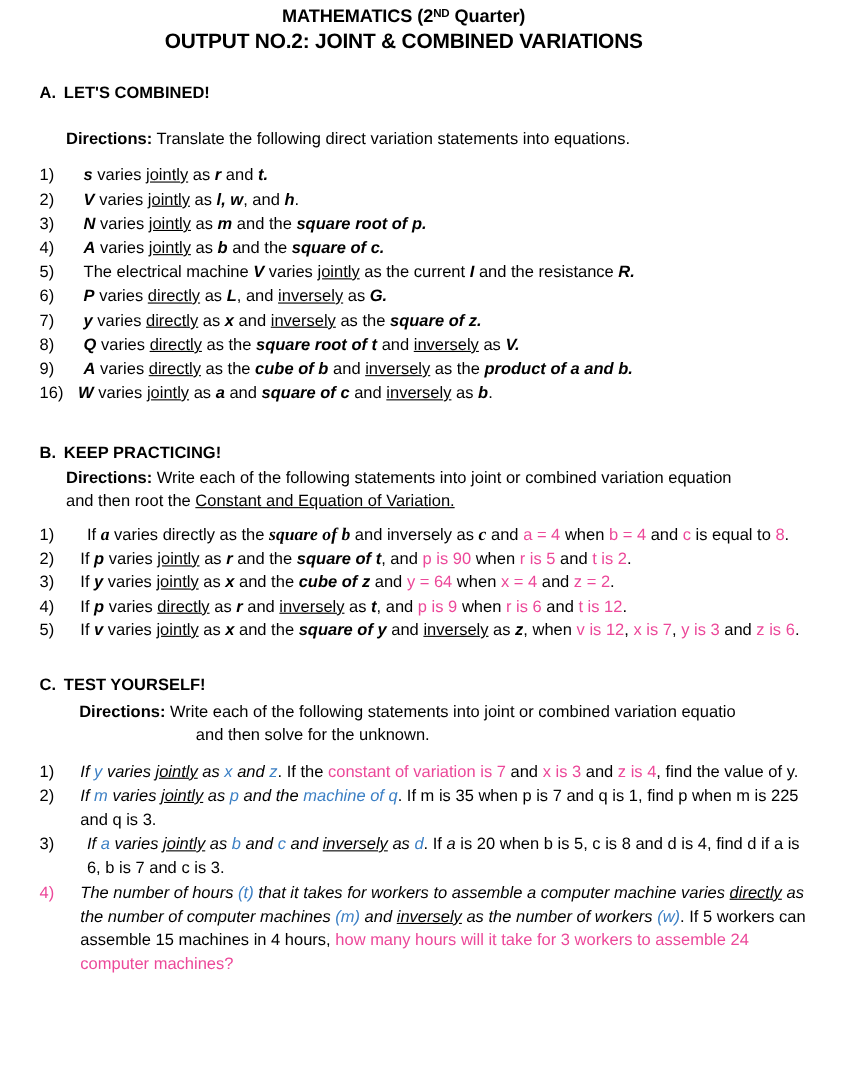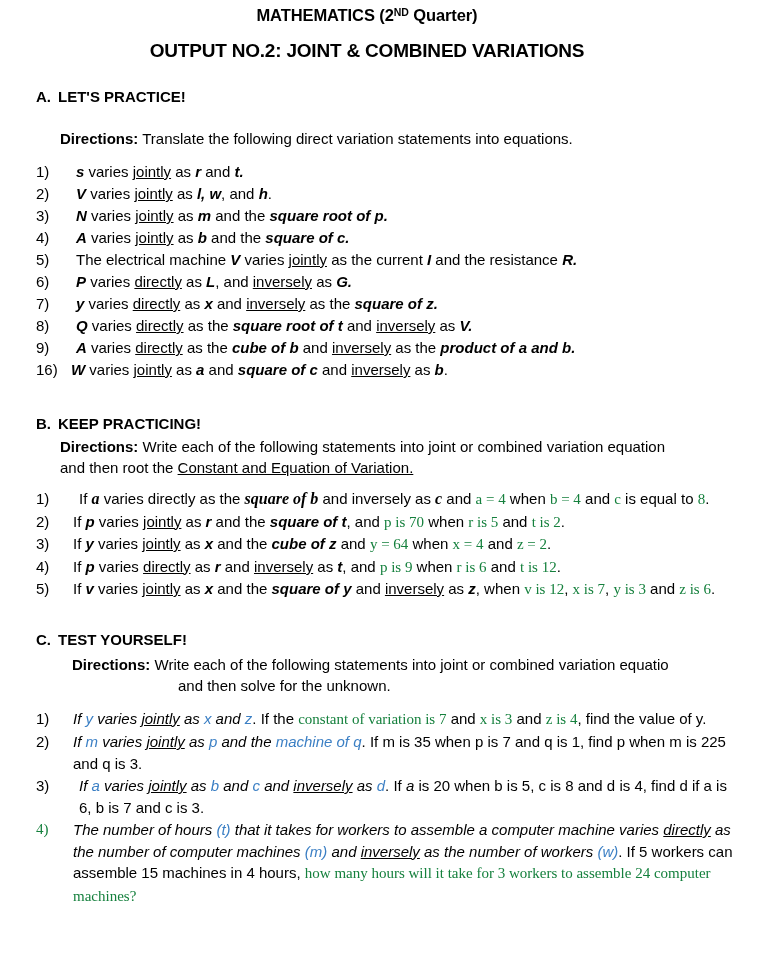--- a/index.html
+++ b/index.html
@@ -35,21 +35,21 @@
   .doc-title-1 sup {
     font-size: 10.5px;
     vertical-align: 5px;
     font-weight: bold;
   }
   .doc-title-2 {
     text-align: center;
     font-weight: bold;
     font-size: 19px;
     letter-spacing: -0.2px;
-    margin: 15px 0 0 0;
+    margin: 3px 0 0 0;
   }
 
   
   .section {
     position: relative;
   }
   .sec-head {
     font-weight: bold;
     font-size: 15px;
     display: flex;
@@ -59,21 +59,21 @@
   .directions {
     font-size: 15px;
     line-height: 21px;
   }
   .directions b { font-weight: bold; }
 
   .u { text-decoration: underline; }
   .bi { font-weight: bold; font-style: italic; }
   .i  { font-style: italic; }
   .serif-bi { font-family: "Liberation Serif", serif; font-weight: bold; font-style: italic; font-size: 16px; }
-  .red  { color: #15803d; font-family: Liberation Serif, serif; }
+  .red  { color: #ec4899; }
   .blue { color: #3B7FC4; }
 
   
   ol.qlist {
     list-style: none;
     margin: 0;
     padding: 0;
   }
   ol.qlist > li {
     position: relative;
@@ -133,21 +133,21 @@
   <div class="doc-title-1">
     <span>MATHEMATICS (2</span><sup>ND</sup><span> Quarter)</span>
   </div>
   <div class="doc-title-2">OUTPUT NO.2: JOINT &amp; COMBINED VARIATIONS</div>
 
   <div style="height:26px"></div>
   <div class="section">
     <div class="sec-a-wrap">
       <div class="sec-head">
         <span class="sec-letter">A.</span>
-        <span>LET'S PRACTICE!</span>
+        <span>LET'S COMBINED!</span>
       </div>
       <div class="directions dir-indent-a" style="margin-top:23px">
         <b>Directions:</b><span> Translate the following direct variation statements into equations.</span>
       </div>
       <ol class="qlist" id="list-a">
           <li>
             <span class="num">1)</span>
             <span class="txt"><span class="bi">s</span><span> varies </span><span class="u">jointly</span><span> as </span><span class="bi">r</span><span> and </span><span class="bi">t.</span></span>
           </li>
           <li>
@@ -205,21 +205,21 @@
           <span>and then root the </span><span class="u">Constant and Equation of Variation.</span>
         </div>
       </div>
       <ol class="qlist" id="list-b">
           <li class="first">
             <span class="num">1)</span>
             <span class="txt"><span> If </span><span class="serif-bi">a</span><span> varies directly as the </span><span class="serif-bi">square of b</span><span> and inversely as </span><span class="serif-bi">c</span><span> and </span><span class="red">a = 4</span><span> when </span><span class="red">b = 4</span><span> and </span><span class="red">c</span><span> is equal to </span><span class="red">8</span><span>.</span></span>
           </li>
           <li>
             <span class="num">2)</span>
-            <span class="txt"><span>If </span><span class="bi">p</span><span> varies </span><span class="u">jointly</span><span> as </span><span class="bi">r</span><span> and the </span><span class="bi">square of t</span><span>, and </span><span class="red">p is 70</span><span> when </span><span class="red">r is 5</span><span> and </span><span class="red">t is 2</span><span>.</span></span>
+            <span class="txt"><span>If </span><span class="bi">p</span><span> varies </span><span class="u">jointly</span><span> as </span><span class="bi">r</span><span> and the </span><span class="bi">square of t</span><span>, and </span><span class="red">p is 90</span><span> when </span><span class="red">r is 5</span><span> and </span><span class="red">t is 2</span><span>.</span></span>
           </li>
           <li>
             <span class="num">3)</span>
             <span class="txt"><span>If </span><span class="bi">y</span><span> varies </span><span class="u">jointly</span><span> as </span><span class="bi">x</span><span> and the </span><span class="bi">cube of z</span><span> and </span><span class="red">y = 64</span><span> when </span><span class="red">x = 4</span><span> and </span><span class="red">z = 2</span><span>.</span></span>
           </li>
           <li>
             <span class="num">4)</span>
             <span class="txt"><span>If </span><span class="bi">p</span><span> varies </span><span class="u">directly</span><span> as </span><span class="bi">r</span><span> and </span><span class="u">inversely</span><span> as </span><span class="bi">t</span><span>, and </span><span class="red">p is 9</span><span> when </span><span class="red">r is 6</span><span> and </span><span class="red">t is 12</span><span>.</span></span>
           </li>
           <li>

